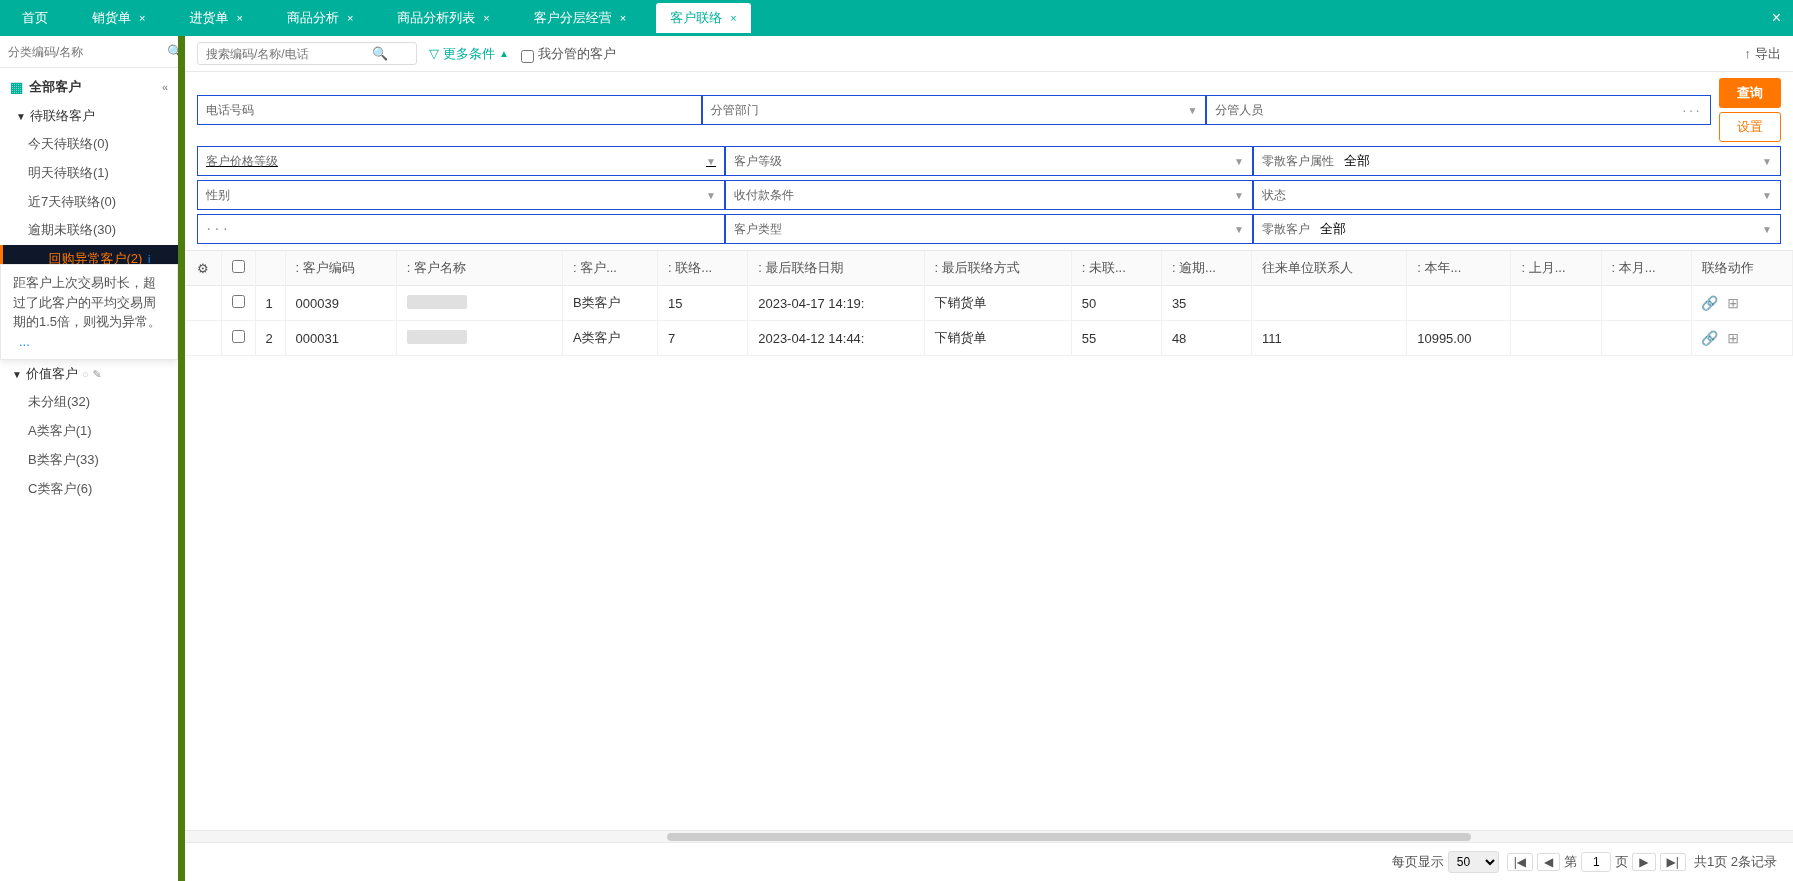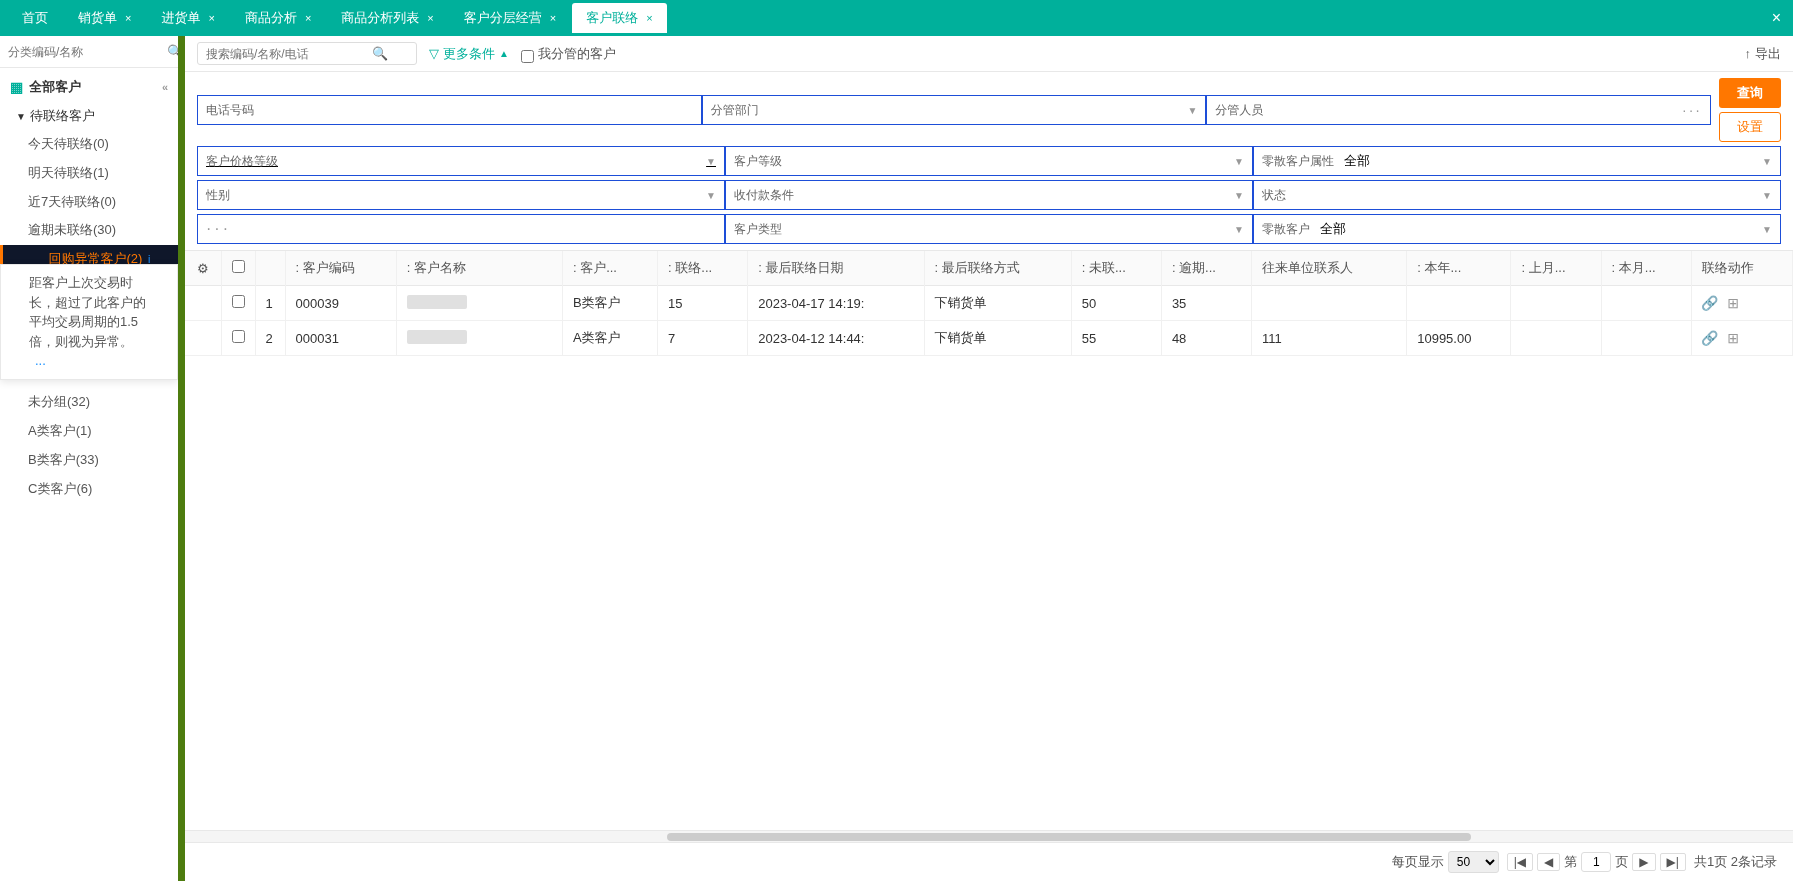--- a/index.html
+++ b/index.html
@@ -5,21 +5,21 @@
     * { box-sizing: border-box; margin: 0; padding: 0; font-family: 'Microsoft YaHei', Arial, sans-serif; font-size: 13px; }
     body { background: #f0f2f5; overflow: hidden; width: 1793px; height: 881px; }
 
     
     .top-nav {
       background: #00b09b;
       height: 36px;
       display: flex;
       align-items: center;
       padding: 0 8px;
-      gap: 2px;
+      gap: 16px;
       position: relative;
     }
     .nav-tab {
       color: #fff;
       padding: 6px 14px;
       cursor: pointer;
       border-radius: 3px 3px 0 0;
       font-size: 13px;
       white-space: nowrap;
       display: flex;
@@ -110,21 +110,21 @@
     .sidebar-value-group .arrow { margin-right: 4px; font-size: 10px; }
     .sidebar-value-group .edit-icon { margin-left: 4px; font-size: 11px; color: #999; }
 
     
     .tooltip-box {
       position: absolute;
       top: 228px;
       left: 0;
       background: #fff;
       border: 1px solid #e8e8e8;
-      padding: 8px 28px;
+      padding: 8px 12px;
       font-size: 12px;
       color: #555;
       z-index: 100;
       max-width: 320px;
       box-shadow: 0 2px 8px rgba(0,0,0,0.1);
       line-height: 1.5;
     }
 
     
     .content-area {

